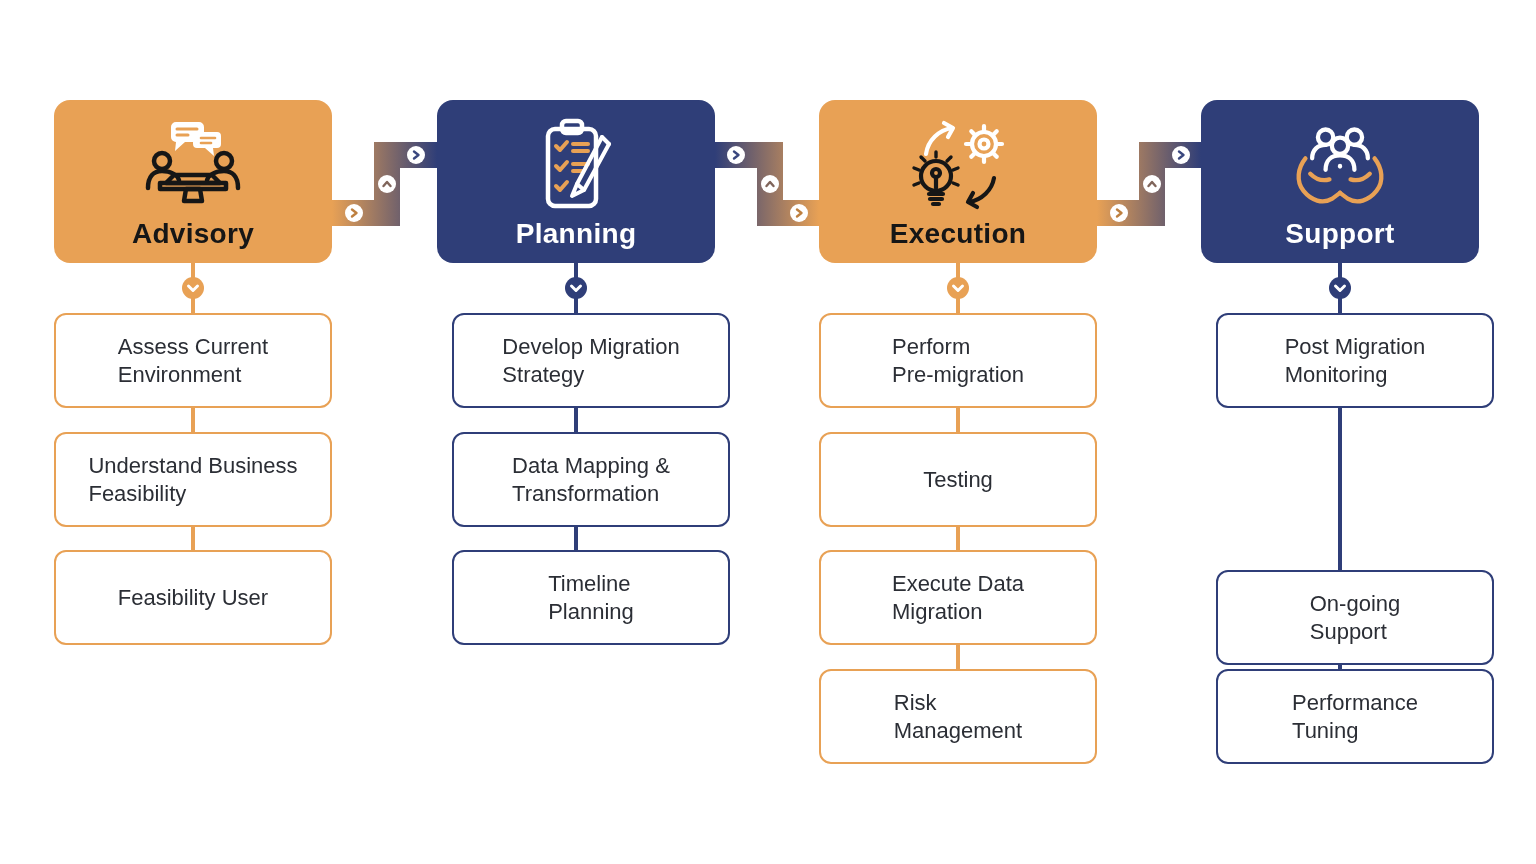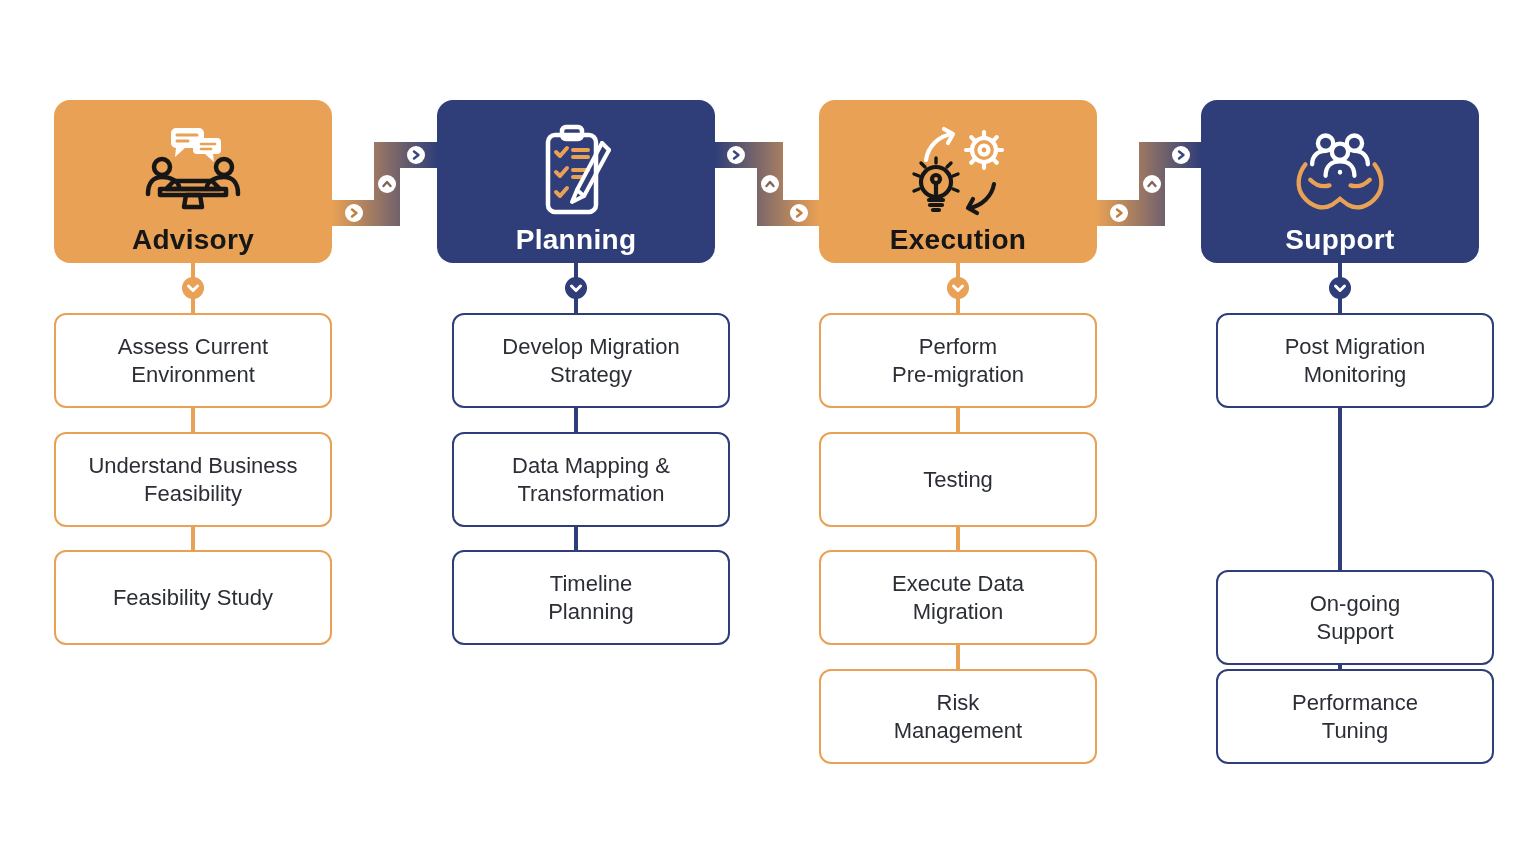--- a/index.html
+++ b/index.html
@@ -4,42 +4,42 @@
 <style>
   html,body{margin:0;padding:0;background:#fff;}
   .canvas{
     position:relative;width:1536px;height:864px;background:#fff;overflow:hidden;
     font-family:"Liberation Sans",sans-serif;
   }
   .col{position:absolute;top:100px;width:278px;}
   .hdr{
     position:relative;width:278px;height:163px;border-radius:16px;
     display:flex;flex-direction:column;align-items:center;justify-content:flex-end;
-    padding-bottom:7px;box-sizing:border-box;
+    padding-bottom:13px;box-sizing:border-box;
   }
   .col.orange .hdr{background:var(--orange);}
   .col.blue   .hdr{background:var(--blue);}
   .hdr-icon{margin-bottom:4px;line-height:0;}
   .hdr-title{font-size:28px;font-weight:700;letter-spacing:.3px;}
   .col.orange .hdr-title{color:var(--ink);}
   .col.blue   .hdr-title{color:#fff;}
   .spine{position:absolute;left:137px;width:4px;z-index:0;}
   .col.orange .spine{background:var(--orange);}
   .col.blue   .spine{background:var(--blue);}
   .down-dot{
     position:absolute;left:128px;top:177px;width:22px;height:22px;border-radius:50%;
     display:flex;align-items:center;justify-content:center;z-index:2;
   }
   .col.orange .down-dot{background:var(--orange);}
   .col.blue   .down-dot{background:var(--blue);}
   .step{
     position:absolute;left:0;width:278px;height:95px;box-sizing:border-box;
     background:#fff;border:2.5px solid;border-radius:12px;z-index:1;
     display:flex;align-items:center;justify-content:center;
-    text-align:center;white-space:pre-line;
+    text-align:left;white-space:pre-line;
     font-size:22px;line-height:1.27;font-weight:500;color:var(--step_text);
     padding:4px 10px;
   }
   .col.orange .step{border-color:var(--orange);}
   .col.blue   .step{border-color:var(--blue);margin-left:15px;}
   .conn{position:absolute;top:139px;}
   .chev{fill:none;stroke-width:2.4;stroke-linecap:round;stroke-linejoin:round;}
   .chev-o{stroke:var(--chev_orange);}
   .chev-m{stroke:var(--chev_mid);}
   .chev-b{stroke:var(--chev_blue);}
@@ -79,21 +79,21 @@
     </div>
     <div class="down-dot">
       <svg width="22" height="22" viewBox="0 0 22 22">
           <polyline points="6.5,9 11,13.5 15.5,9" style="stroke:#fff" stroke-width="3" fill="none" stroke-linecap="round" stroke-linejoin="round"></polyline>
         </svg>
     </div>
     <div class="step" style="top:213px">Assess Current
 Environment</div>
     <div class="step" style="top:332px">Understand Business
 Feasibility</div>
-    <div class="step" style="top:450px">Feasibility Study</div>
+    <div class="step" style="top:450px">Feasibility User</div>
   </div>
 
   <svg class="conn" style="left:332px" width="105" height="90" viewBox="0 0 105 90">
     <defs>
       <linearGradient id="g1" x1="0" y1="0" x2="105" y2="0" gradientUnits="userSpaceOnUse">
         <stop offset="0" style="stop-color:var(--orange)"></stop>
           <stop offset="1" style="stop-color:var(--blue)"></stop>
       </linearGradient>
     </defs>
     <path d="M0,74 H55 V16 H105" fill="none" stroke="url(#g1)" stroke-width="26"></path>

